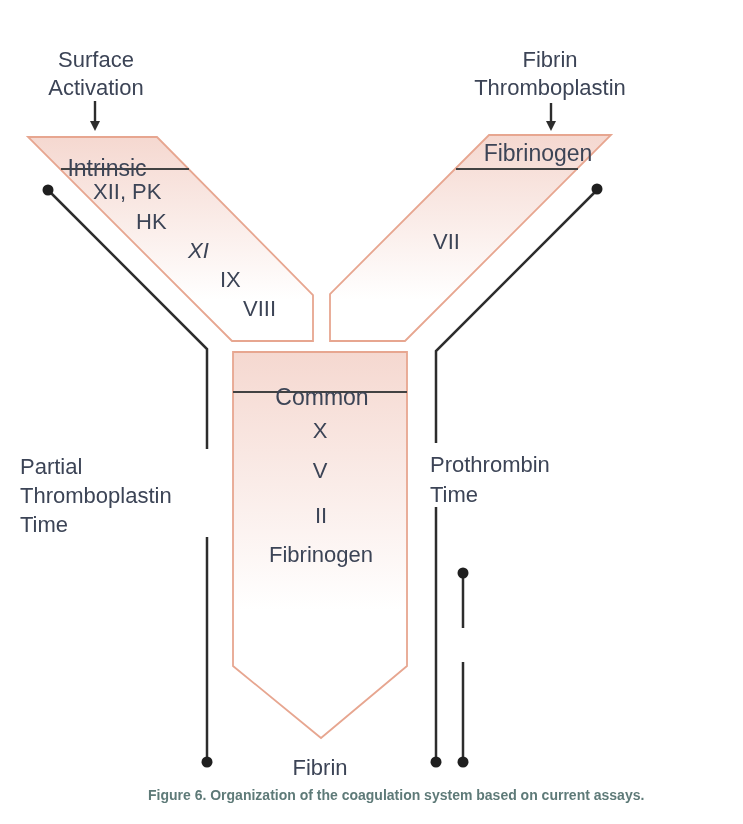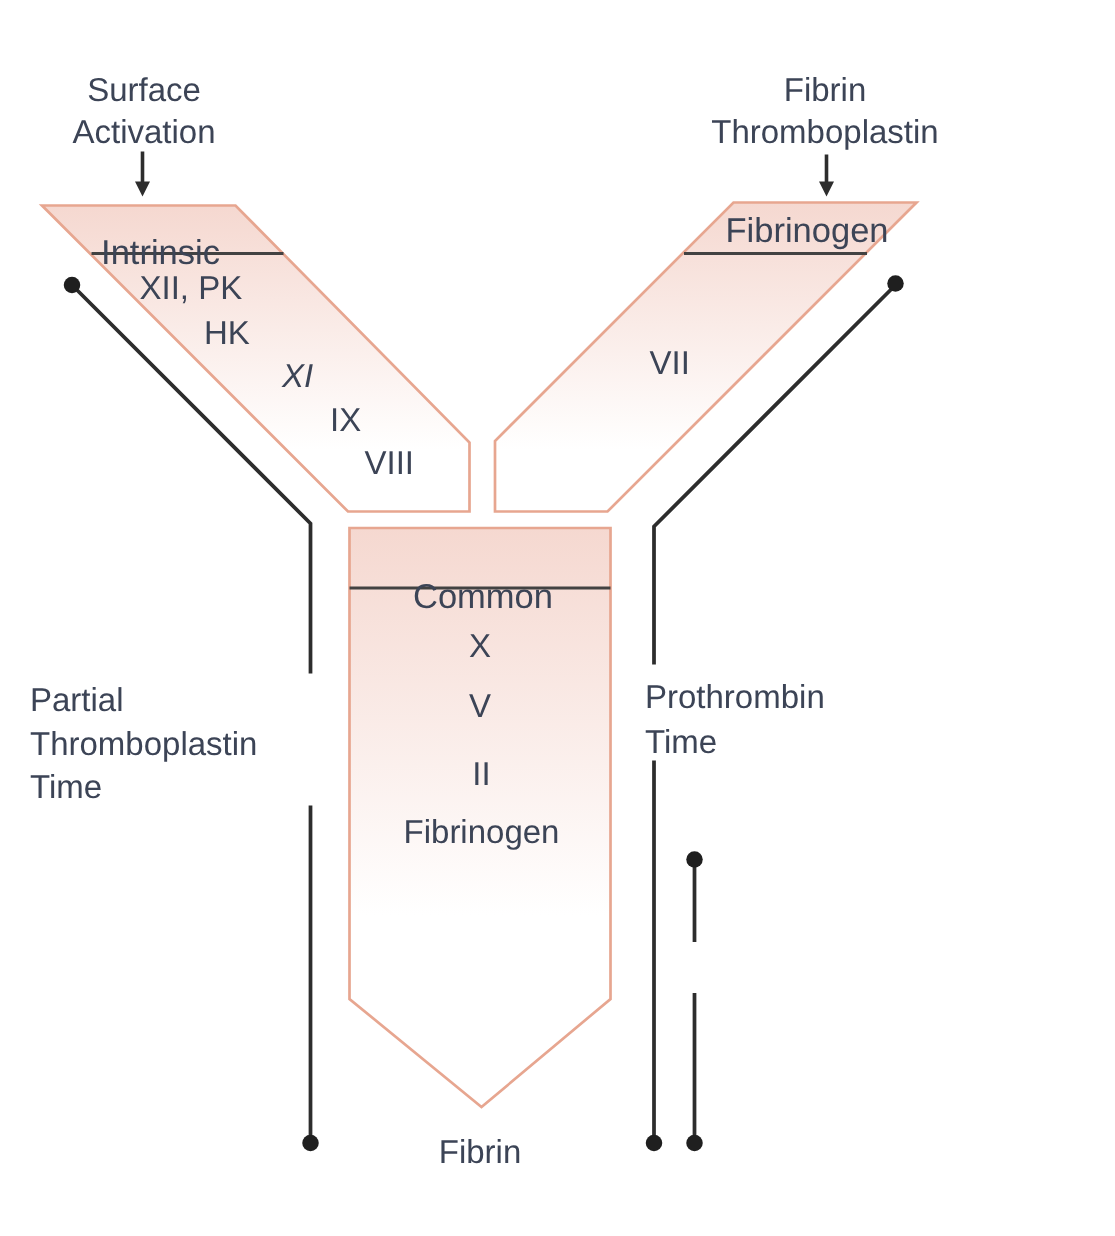--- a/index.html
+++ b/index.html
@@ -121,14 +121,15 @@
   <div class="lbl center" style="left:321px;top:542px;">Fibrinogen</div>
 
   <div class="lbl ptt">Partial
 Thromboplastin
 Time</div>
   <div class="lbl pt">Prothrombin
 Time</div>
 
   <div class="lbl center" style="left:320px;top:755px;">Fibrin</div>
 
+  <div class="lbl caption">Figure 6. Organization of the coagulation system based on current assays.</div>
 
 </div>
 
 </body></html>

